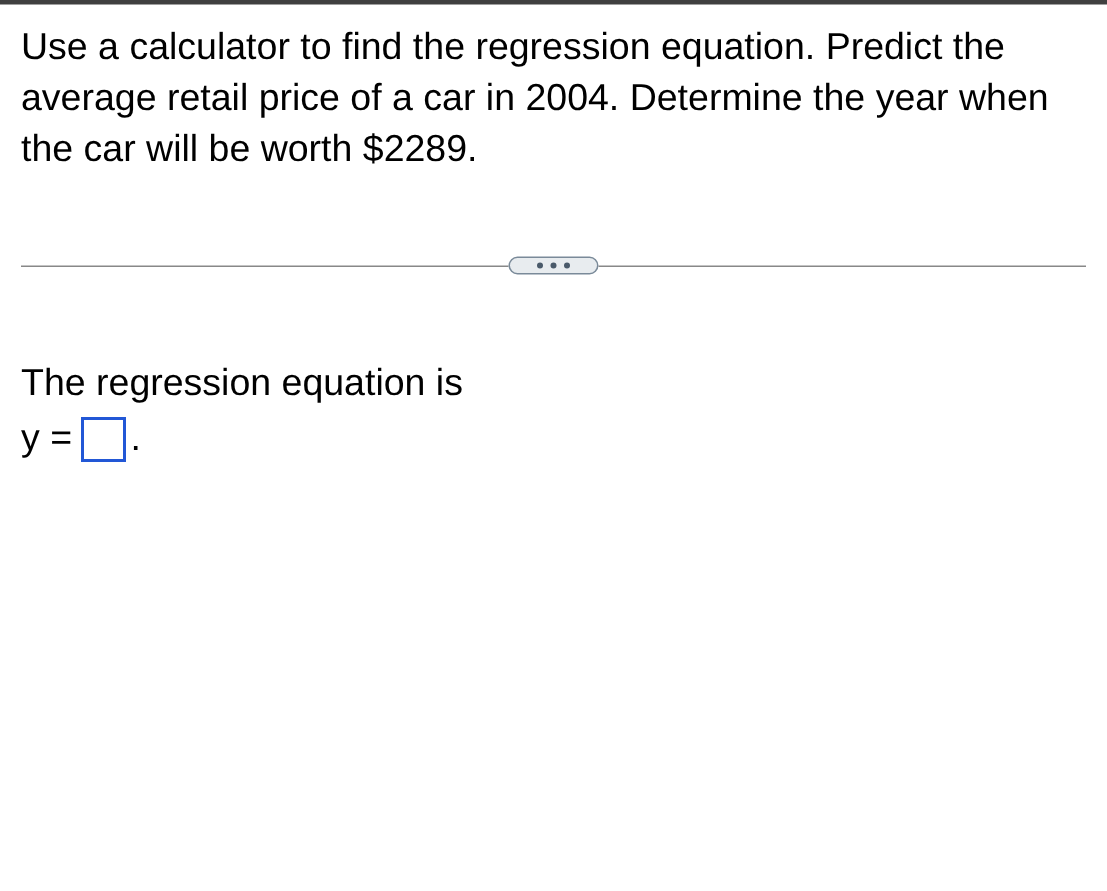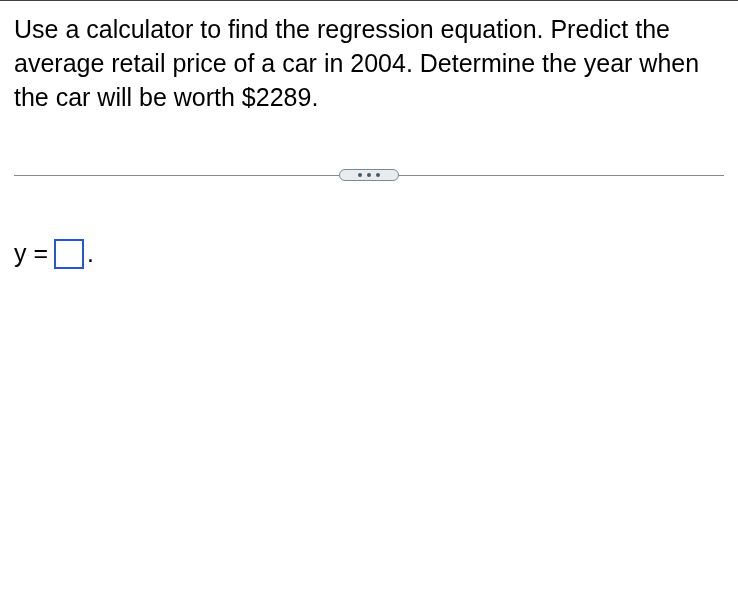--- a/index.html
+++ b/index.html
@@ -11,21 +11,21 @@
       font-family: Arial, Helvetica, sans-serif;
       font-size: 25px;
       color: #000;
       background: #fff;
       width: 738px;
       height: 594px;
       padding: 0;
     }
     .container {
       padding: 12px 14px 10px 14px;
-      border-top: 1px solid #404040;
+      border-top: 3px solid #404040;
     }
     .question-text {
       line-height: 1.35;
       color: #000;
       margin-bottom: 20px;
     }
     .divider-row {
       display: flex;
       align-items: center;
       margin: 55px 0 55px 0;
@@ -99,19 +99,20 @@
     <div class="hr-line"></div>
     <div class="pill">
       <span class="dot"></span>
       <span class="dot"></span>
       <span class="dot"></span>
     </div>
     <div class="hr-line"></div>
   </div>
 
   <div class="answer-section">
+    <div class="answer-heading">The regression equation is</div>
     <div class="eq-line">
       <span class="eq-prefix">y =</span>
       <span class="answer-input" value=""></span>
       <span class="eq-suffix">.</span>
     </div>
   </div>
 </div>
 
 </body></html>

